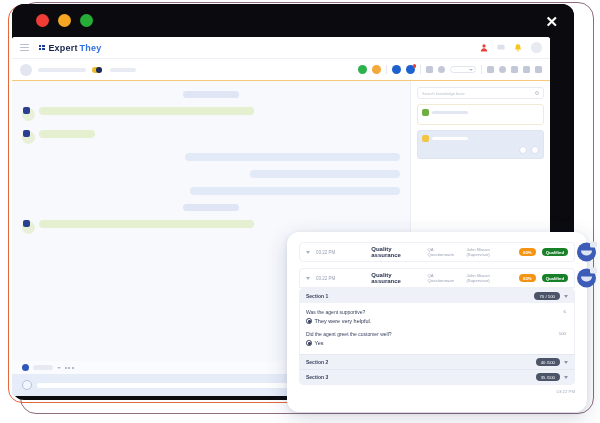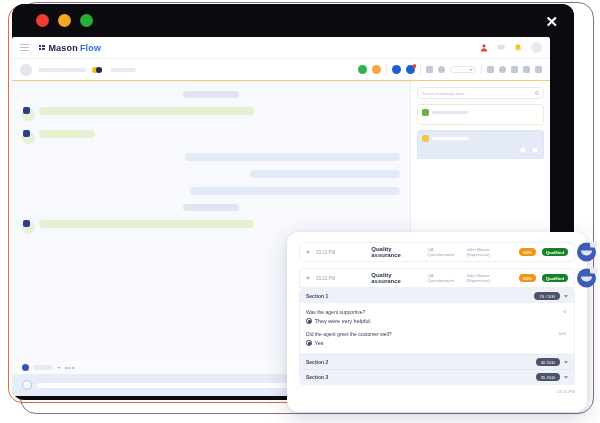--- a/index.html
+++ b/index.html
@@ -208,22 +208,22 @@
           <i></i>
           <i></i>
         </span>
       <span class="logo">
         <span class="logo-grid">
             <span></span>
             <span></span>
             <span></span>
             <span></span>
           </span>
-        <span class="t1">Mason</span>
-          <span class="t2">Flow</span>
+        <span class="t1">Expert</span>
+          <span class="t2">They</span>
       </span>
       <span class="header-right">
         <svg class="hi" viewBox="0 0 10 10">
             <circle cx="5" cy="3" r="2" fill="#e8403a"></circle>
             <path d="M1 10c0-2.2 1.8-4 4-4s4 1.8 4 4z" fill="#e8403a"></path>
           </svg>
         <svg class="hi" viewBox="0 0 10 10">
             <rect x="0.5" y="1.5" width="9" height="6" rx="1" fill="#dde1eb"></rect>
           </svg>
         <svg class="hi" viewBox="0 0 10 10">

